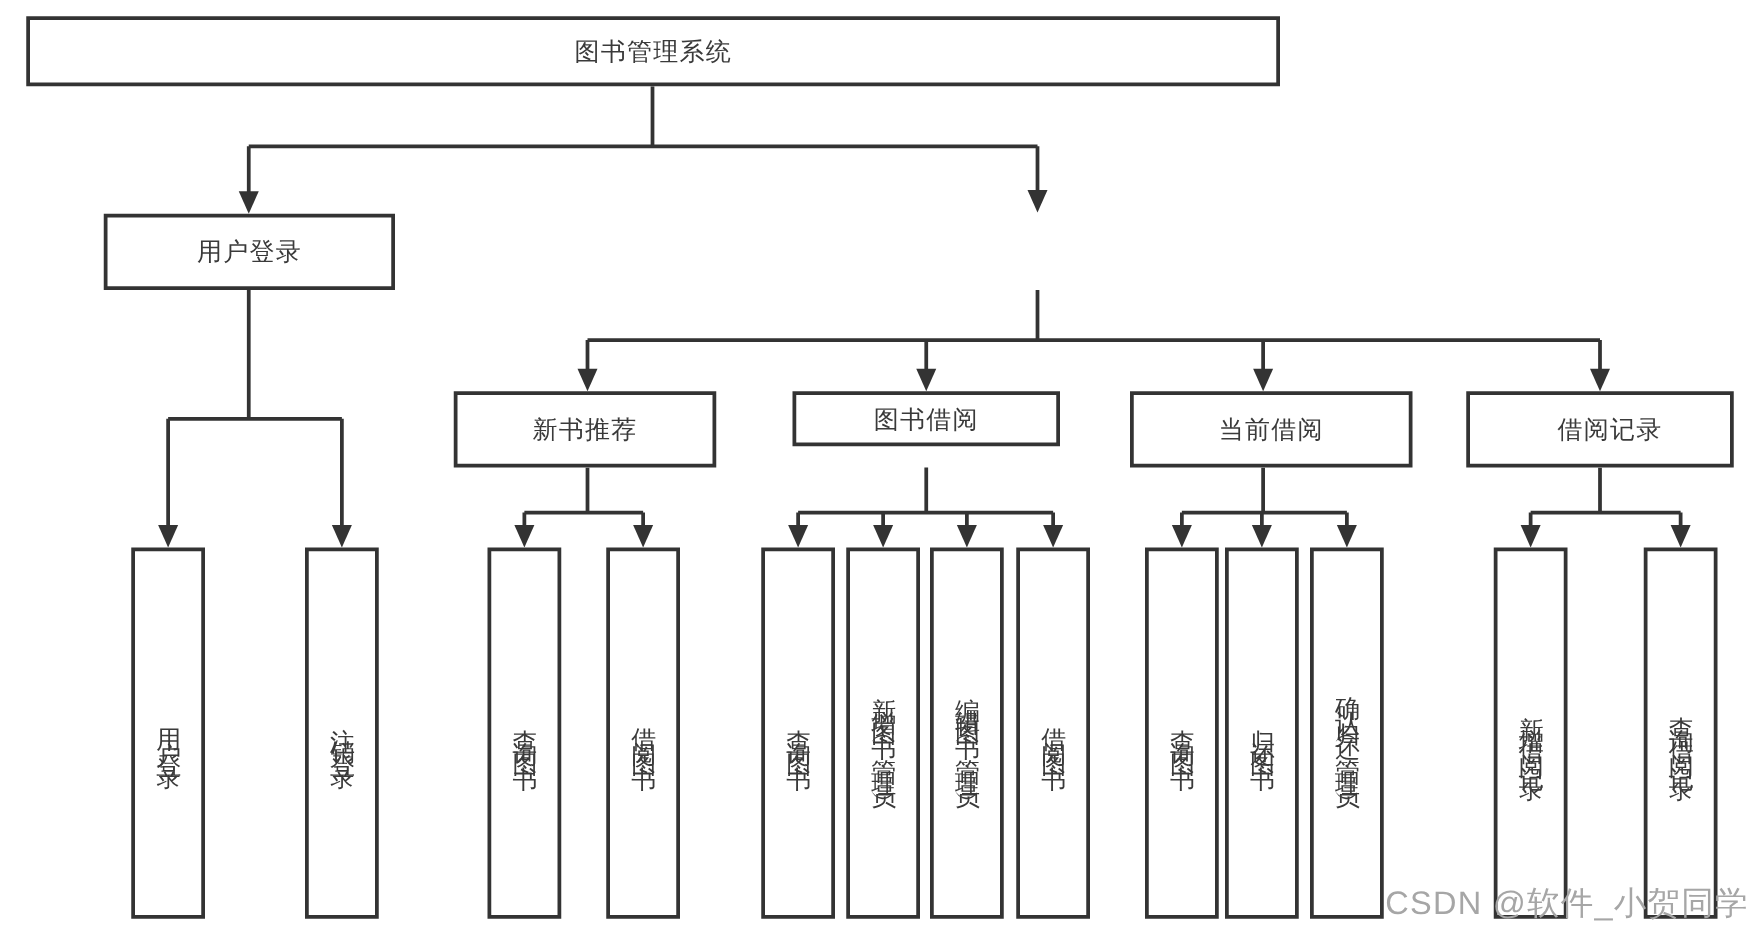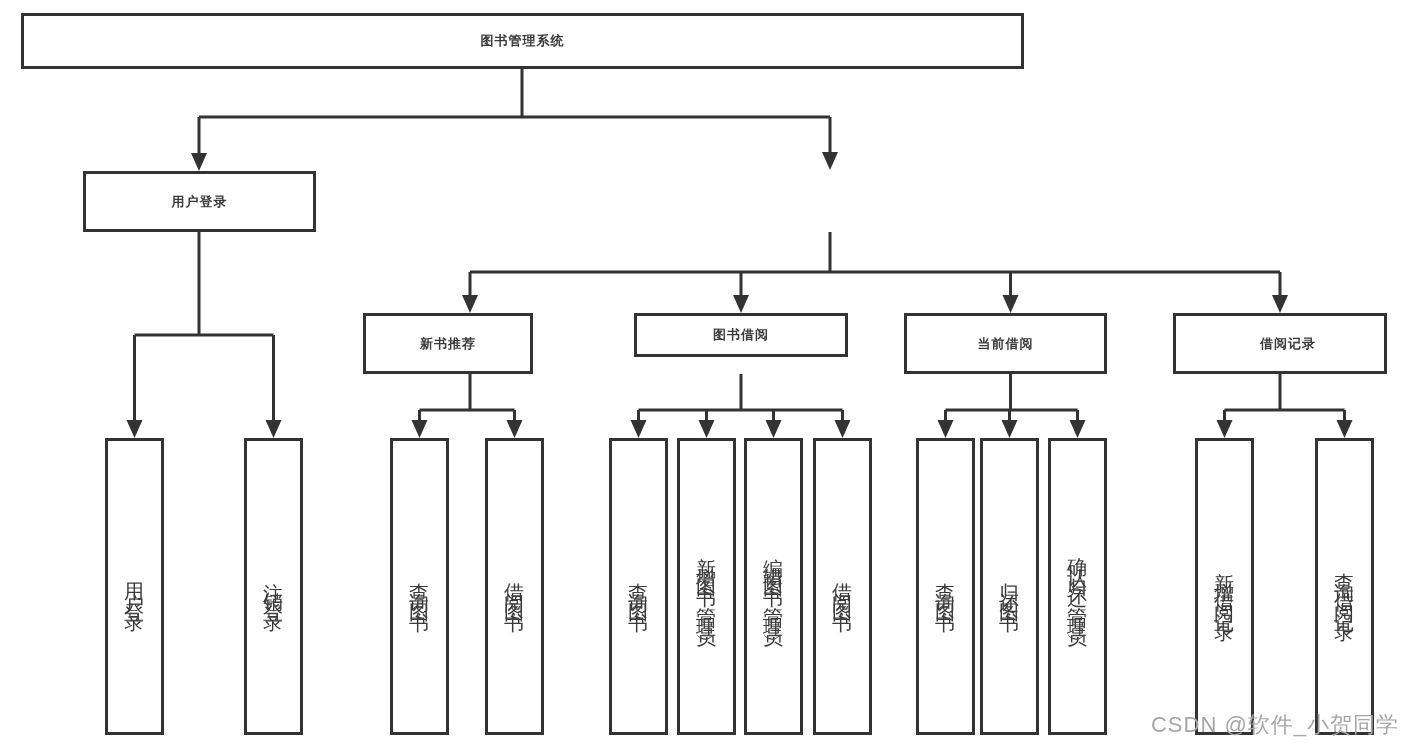--- a/index.html
+++ b/index.html
@@ -14,34 +14,34 @@
   .cline{stroke:var(--line,#333);stroke-width:3;fill:none;}
   .carrow{fill:var(--line,#333);stroke:none;}
   .node{
     position:absolute;
     box-sizing:border-box;
     border:3px solid var(--box-border,#333);
     background:#fff;
     display:flex;align-items:center;justify-content:center;
     color:var(--text,#3a3a3a);
   }
-  .hnode{font-size:13px;letter-spacing:1px;font-weight:bold;}
+  .hnode{font-size:20px;letter-spacing:1px;}
   .vnode{padding:2px 0;}
   .vtext{
     writing-mode:vertical-rl;
     text-orientation:mixed;
     font-size:20px;
     letter-spacing:10px;
     line-height:1;
     white-space:nowrap;
   }
   .watermark{
     position:absolute;
     right:6px;bottom:7px;
-    font-size:22px;
+    font-size:26px;
     color:var(--watermark,#a6a6a6);
     letter-spacing:1px;
     z-index:5;
     pointer-events:none;
   }
 </style>
 </head>
 <body>
 
 <div class="stage">
@@ -79,23 +79,23 @@
 
     <path class="cline" d="M1280 374 L1280 410 M1224.5 410 L1344.5 410 M1224.5 410 L1224.5 422 M1344.5 410 L1344.5 422"></path>
     <polygon class="carrow" points="1216.5,420 1232.5,420 1224.5,438"></polygon>
     <polygon class="carrow" points="1336.5,420 1352.5,420 1344.5,438"></polygon>
   </svg>
 
   <div class="node hnode" style="left:21px;top:13px;width:1003px;height:56px;">图书管理系统</div>
 
   <div class="node hnode" style="left:83px;top:171px;width:233px;height:61px;">用户登录</div>
 
-  <div class="node hnode" style="left:363px;top:313px;width:170px;height:61px;">新书推荐</div>
+  <div class="node hnode" style="left:363px;top:313px;width:210px;height:61px;">新书推荐</div>
   <div class="node hnode" style="left:634px;top:313px;width:214px;height:44px;">图书借阅</div>
-  <div class="node hnode" style="left:904px;top:313px;width:203px;height:61px;">当前借阅</div>
+  <div class="node hnode" style="left:904px;top:313px;width:226px;height:61px;">当前借阅</div>
   <div class="node hnode" style="left:1173px;top:313px;width:214px;height:61px;padding-left:16px;">借阅记录</div>
 
   <div class="node vnode" style="left:105px;top:438px;width:59px;height:297px;">
     <span class="vtext">用户登录</span>
   </div>
   <div class="node vnode" style="left:244px;top:438px;width:59px;height:297px;">
     <span class="vtext">注销登录</span>
   </div>
 
   <div class="node vnode" style="left:390px;top:438px;width:59px;height:297px;">

